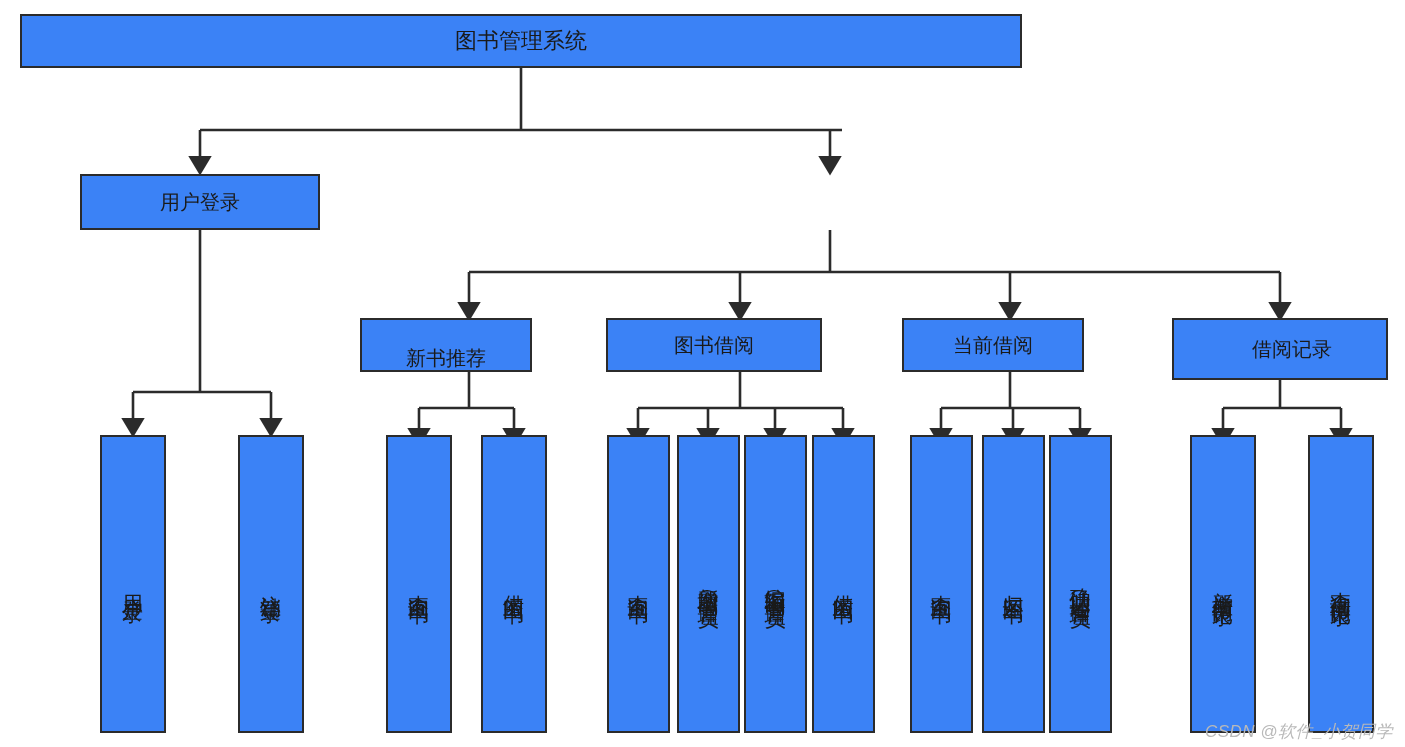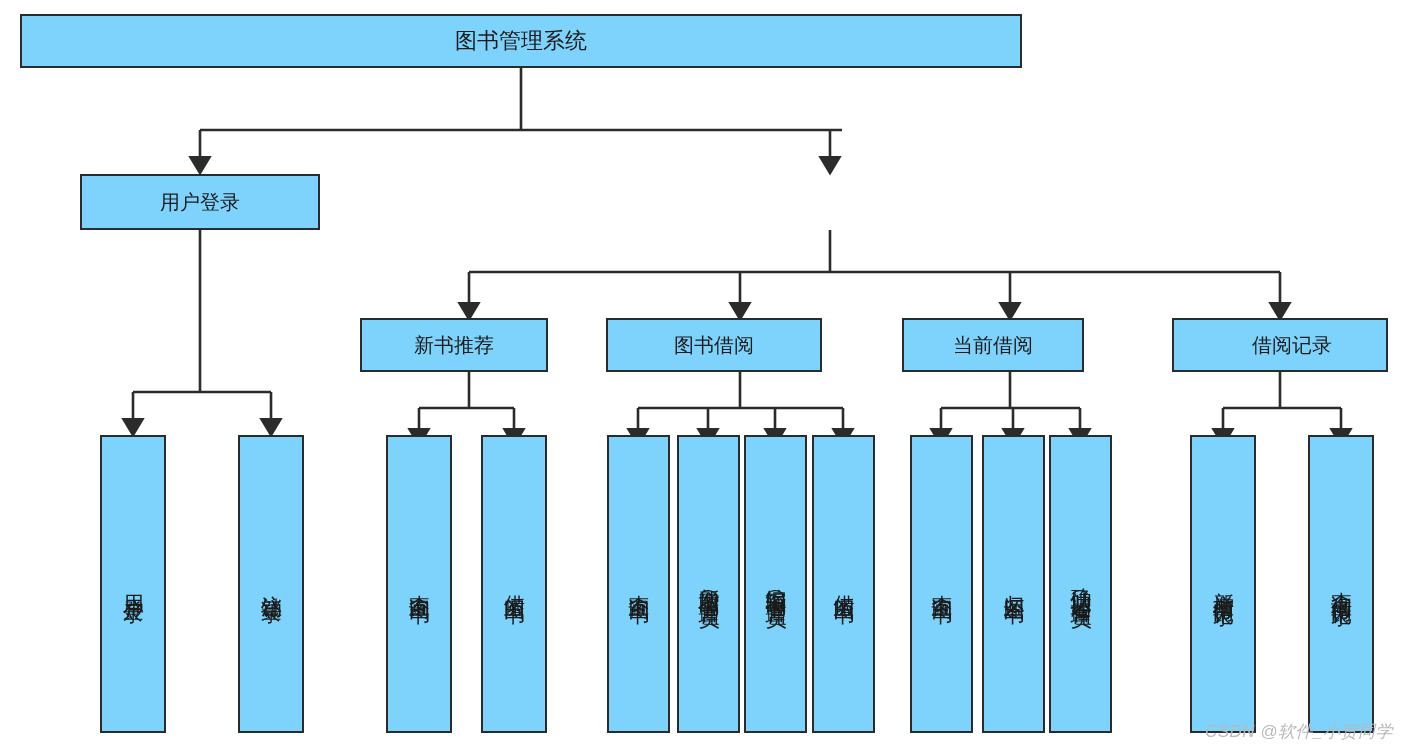--- a/index.html
+++ b/index.html
@@ -22,28 +22,27 @@
     position: absolute;
     left: 0;
     top: 0;
     width: 1405px;
     height: 747px;
     pointer-events: none;
   }
   .node {
     position: absolute;
     box-sizing: border-box;
-    background: #7dd3fc;
+    background: #3b82f6;
     border: 2.5px solid #2b2b2b;
     display: flex;
     align-items: center;
     justify-content: center;
     color: #1a1a1a;
     z-index: 3;
-    font-family: Liberation Serif, serif;
   }
   .node.level-0 {
     font-size: 22px;
   }
   .node.level-1 {
     font-size: 20px;
   }
   .node.level-2 {
     font-size: 20px;
   }
@@ -149,33 +148,33 @@
 
   <div class="node level-0" style="left:20px; top:14px; width:1002px; height:54px;">
     <span class="node-label-h">图书管理系统</span>
   </div>
 
   <div class="node level-1" style="left:80px; top:174px; width:240px; height:56px;">
     <span class="node-label-h">用户登录</span>
   </div>
 
 
-  <div class="node level-2" style="left:360px; top:318px; width:188px; height:54px;">
+  <div class="node level-2" style="left:360px; top:318px; width:172px; height:54px;align-items:flex-end;">
     <span class="node-label-h">新书推荐</span>
   </div>
 
   <div class="node level-2" style="left:606px; top:318px; width:216px; height:54px;">
     <span class="node-label-h">图书借阅</span>
   </div>
 
   <div class="node level-2" style="left:902px; top:318px; width:182px; height:54px;">
     <span class="node-label-h">当前借阅</span>
   </div>
 
-  <div class="node level-2" style="left:1172px; top:318px; width:216px; height:54px;padding-left:24px;">
+  <div class="node level-2" style="left:1172px; top:318px; width:216px; height:62px;padding-left:24px;">
     <span class="node-label-h">借阅记录</span>
   </div>
 
   <div class="node leaf" style="left:100px; top:435px; width:66px; height:298px;">
     <span class="node-label-v">用户登录</span>
   </div>
 
   <div class="node leaf" style="left:238px; top:435px; width:66px; height:298px;">
     <span class="node-label-v">注销登录</span>
   </div>

